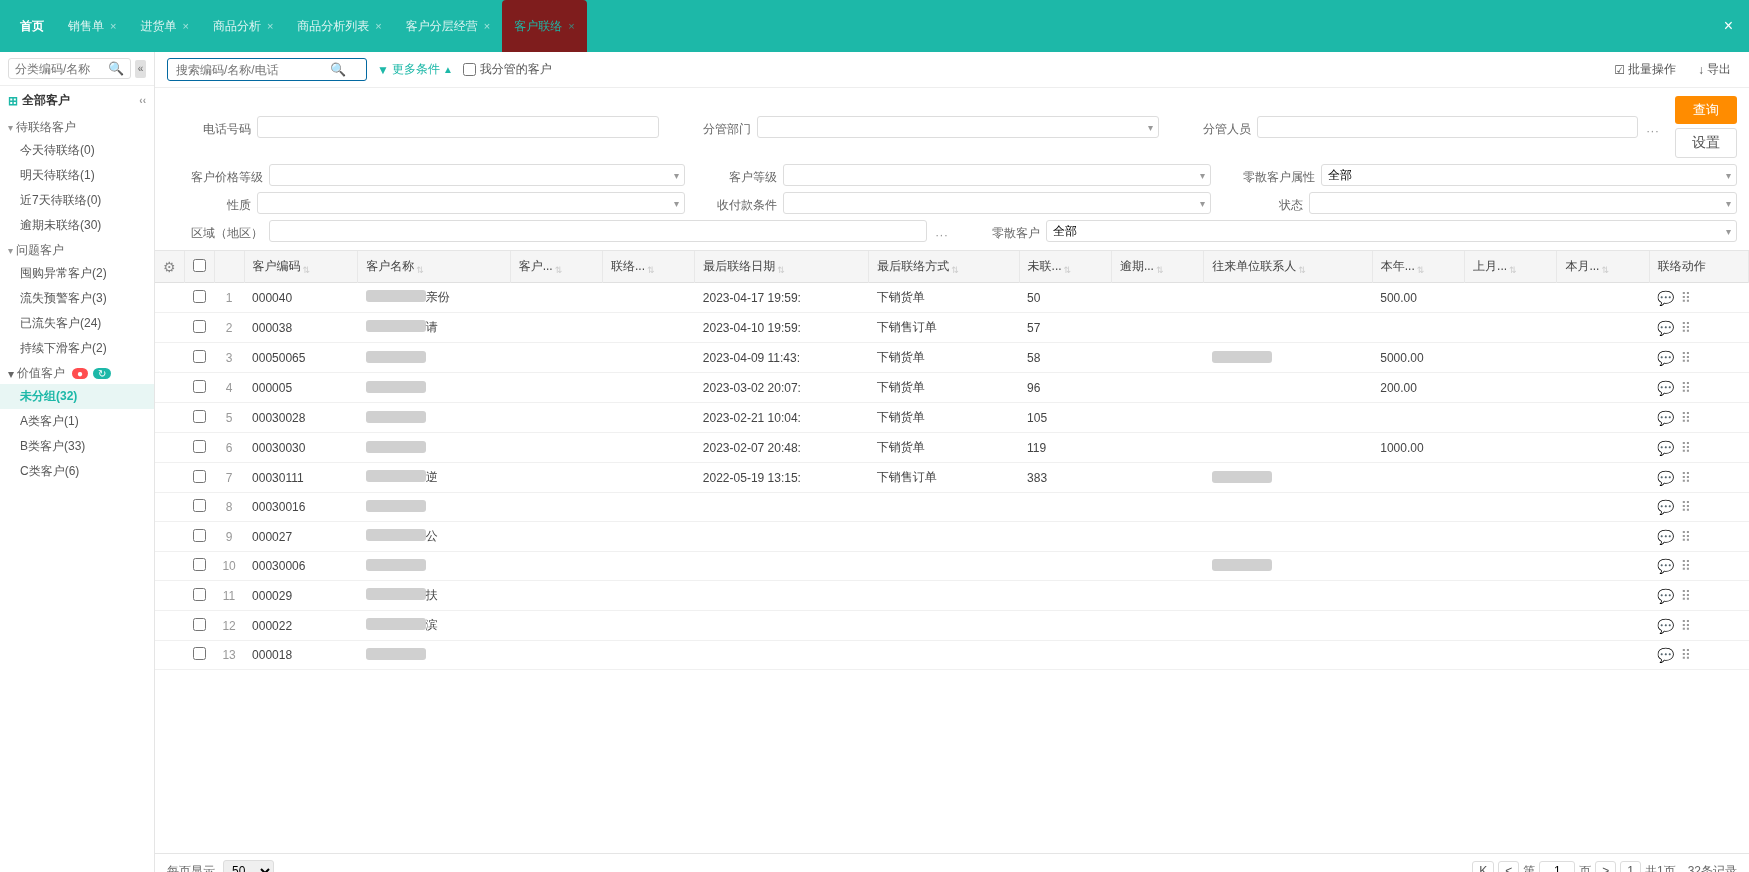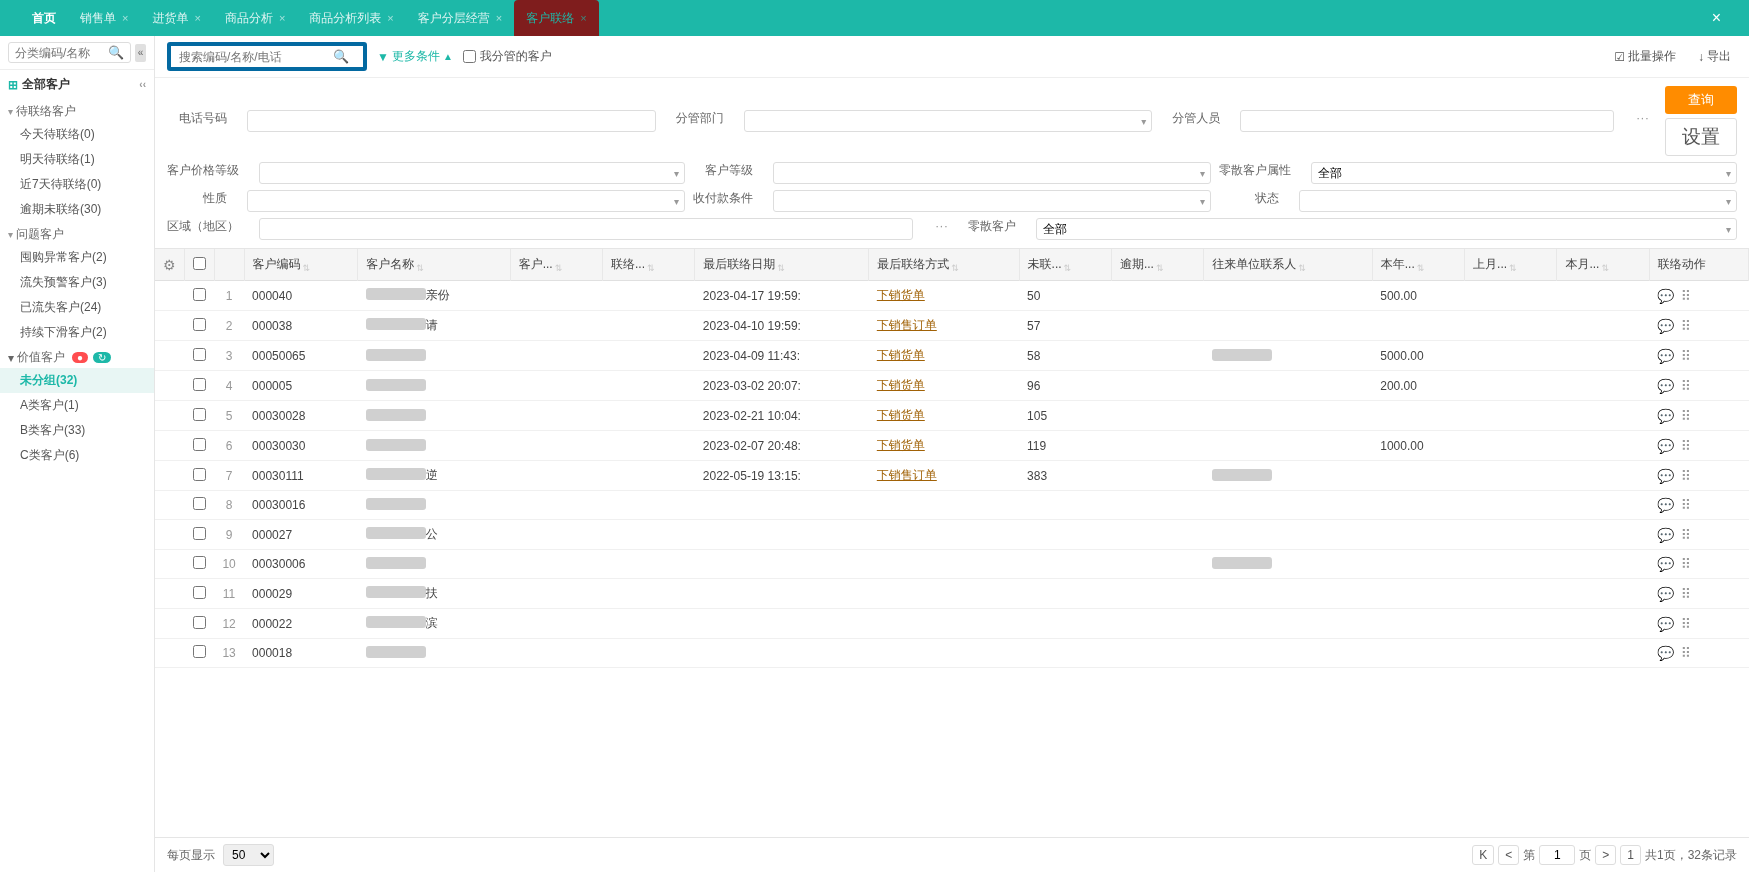--- a/index.html
+++ b/index.html
@@ -3,22 +3,22 @@
   <meta charset="utf-8">
   <style>
     * { box-sizing: border-box; margin: 0; padding: 0; font-family: 'Microsoft YaHei', Arial, sans-serif; font-size: 12px; }
     body { background: #f5f5f5; overflow: hidden; }
 
     
     .top-nav {
       display: flex;
       align-items: center;
       background: #1db8a8;
-      height: 36px;
-      padding: 0 20px;
+      height: 52px;
+      padding: 0 8px;
       justify-content: flex-end;
     }
     .top-nav .tab {
       display: flex;
       align-items: center;
       padding: 0 12px;
       height: 100%;
       color: rgba(255,255,255,0.85);
       cursor: pointer;
       font-size: 13px;
@@ -145,21 +145,21 @@
       background: #fff;
       border-bottom: 1px solid #eee;
       padding: 6px 12px;
       display: flex;
       align-items: center;
       gap: 10px;
     }
     .filter-search {
       display: flex;
       align-items: center;
-      border: 4px solid #0369a1;
+      border: 1px solid #0369a1;
       border-radius: 3px;
       padding: 3px 8px;
       gap: 4px;
       width: 200px;
     }
     .filter-search input {
       border: none;
       outline: none;
       font-size: 12px;
       color: #999;
@@ -198,24 +198,25 @@
     }
     .adv-filter-row {
       display: flex;
       align-items: center;
       gap: 8px;
       margin-bottom: 6px;
     }
     .adv-filter-row:last-child { margin-bottom: 0; }
     .filter-field {
       display: flex;
-      align-items: flex-start;
+      align-items: flex-end;
       flex: 1;
-      gap: 20px;
+      gap: 6px;
       min-width: 0;
+      margin-left: 24px;
     }
     .filter-label {
       color: #666;
       white-space: nowrap;
       min-width: 60px;
       text-align: right;
     }
     .filter-input {
       flex: 1;
       border: 1px solid #ddd;
@@ -275,21 +276,21 @@
       cursor: pointer;
       font-size: 13px;
     }
     .btn-reset {
       background: #fff;
       color: #555;
       border: 1px solid #ddd;
       border-radius: 3px;
       padding: 5px 16px;
       cursor: pointer;
-      font-size: 19px;
+      font-size: 14px;
     }
 
     
     .table-area {
       flex: 1;
       overflow: auto;
       background: #fff;
     }
     table {
       width: 100%;
@@ -318,21 +319,21 @@
     tbody tr {
       border-bottom: 1px solid #f0f0f0;
     }
     tbody td {
       padding: 6px 8px;
       color: #444;
       white-space: nowrap;
     }
     .row-num { color: #999; text-align: center; width: 30px; }
     .checkbox-cell { width: 24px; text-align: center; }
-    .link-text { color: #a16207; cursor: pointer; text-decoration: underline; }
+    .link-text { color: #404040; cursor: pointer; }
     .blurred {
       color: transparent;
       background: #d0d0d0;
       border-radius: 3px;
       display: inline-block;
       min-width: 60px;
       height: 12px;
     }
     .action-icons {
       display: flex;

